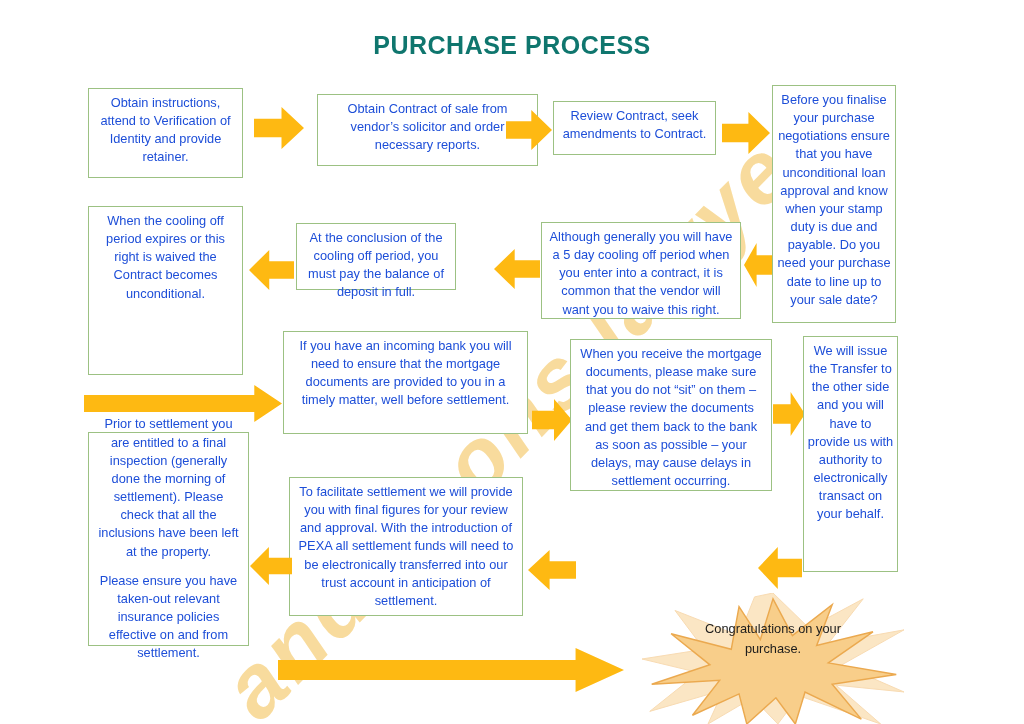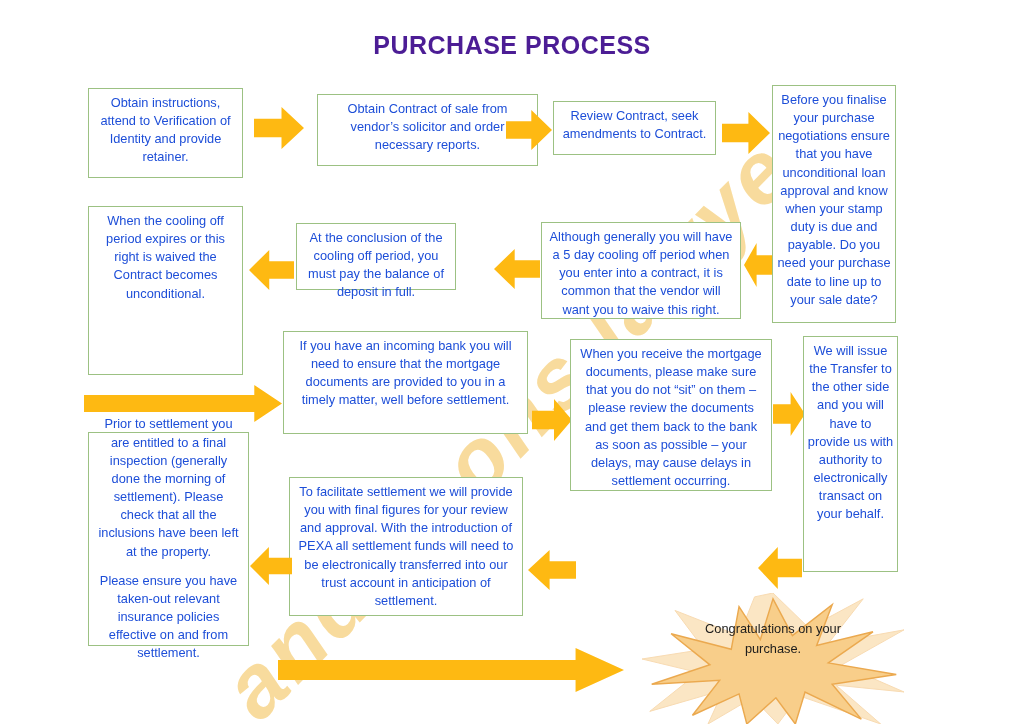--- a/index.html
+++ b/index.html
@@ -1,21 +1,21 @@
 <!DOCTYPE html>
 <html><head>
 <meta charset="utf-8">
 <style>
   html,body{margin:0;padding:0;}
   body{font-family:"Liberation Sans",sans-serif;background:#e8e8e8;}
   #page{position:relative;width:1024px;height:724px;background:#ffffff;overflow:hidden;}
 
   
   #title{position:absolute;left:0;right:0;top:31px;text-align:center;
-    font-size:25px;font-weight:bold;letter-spacing:.5px;color:#4c1d95;z-index:3;}
+    font-size:25px;font-weight:bold;letter-spacing:.5px;color:#0f766e;z-index:3;}
 
   
   #watermark{position:absolute;left:100px;top:345px;width:880px;text-align:center;
     white-space:nowrap;transform:rotate(-45.5deg);transform-origin:50% 50%;
     font-size:88px;font-style:italic;font-weight:600;letter-spacing:4px;
     color:#F2B93D;opacity:.5;z-index:1;pointer-events:none;}
 
   
   .box{position:absolute;box-sizing:border-box;background:#fff;
     border:1.5px solid #9CC183;display:flex;align-items:flex-start;justify-content:center;

